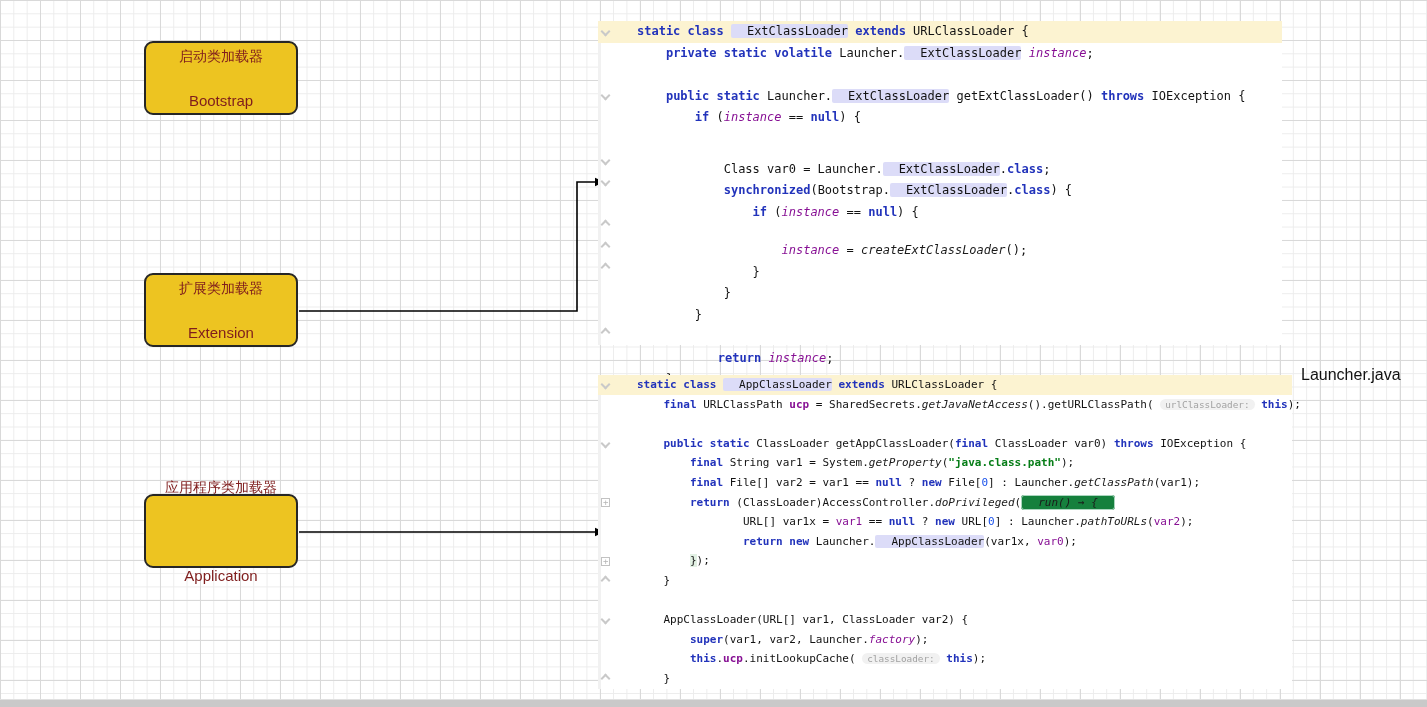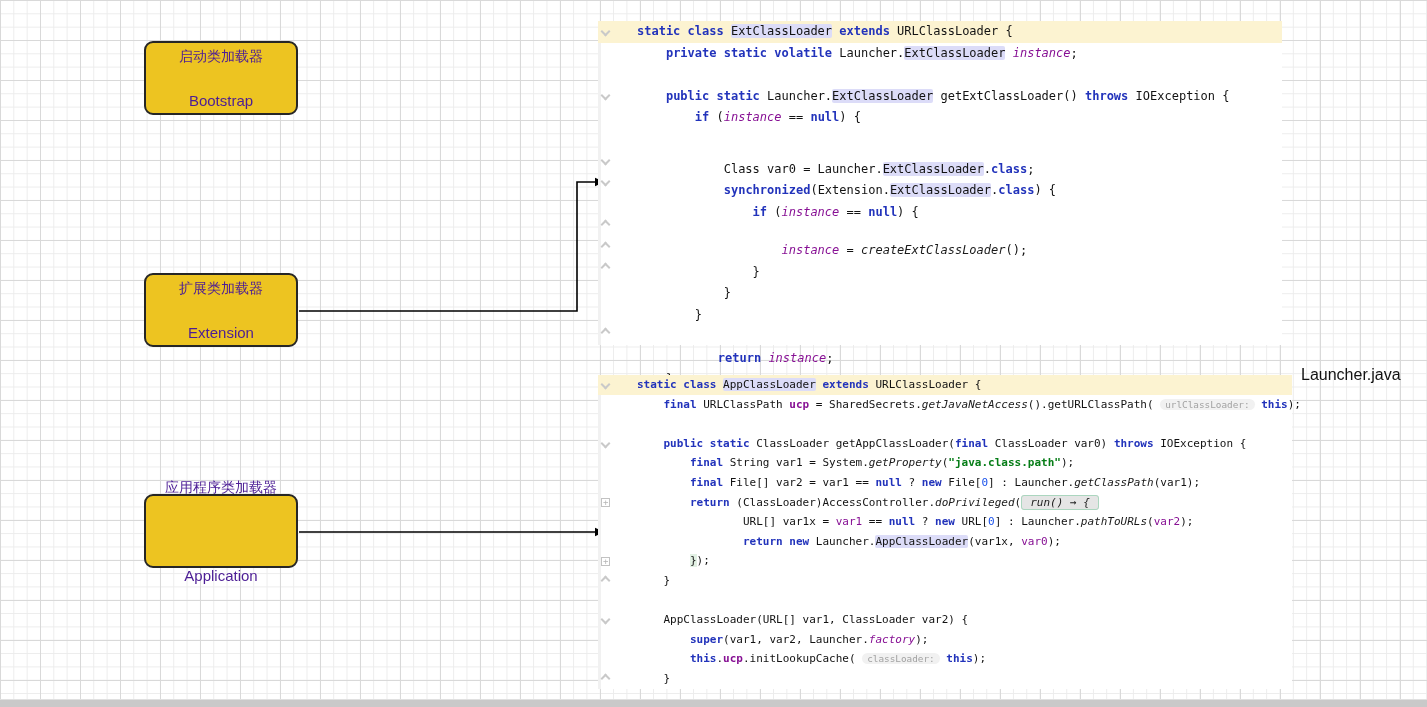--- a/index.html
+++ b/index.html
@@ -14,21 +14,21 @@
       linear-gradient(to right,#ececec 1px,transparent 1px),
       linear-gradient(to bottom,#ececec 1px,transparent 1px);
     background-size:40px 40px,40px 40px,13.33px 13.33px,13.33px 13.33px;
   }
 
   
   .node{
     position:absolute;width:154px;height:74px;
     background:#edc421;border:2px solid #262626;border-radius:9px;
     display:flex;flex-direction:column;align-items:center;justify-content:center;
-    box-sizing:border-box;color:#4c1d95;text-align:center;
+    box-sizing:border-box;color:#7f1d1d;text-align:center;
   }
   .node .zh{font-size:14px;line-height:20px;}
   .node .en{font-size:15px;line-height:21px;margin-top:24px;}
   .node-bootstrap{left:144px;top:41px;}
   .node-extension{left:144px;top:273px;}
   .node-application{left:144px;top:494px;gap:44px;}
 
   
   .connectors{position:absolute;left:0;top:0;width:1427px;height:707px;pointer-events:none;}
 
@@ -51,23 +51,23 @@
 
   
   .tk-kw{color:#2233bb;font-weight:600;}
   .tk-pl{color:#121212;}
   .tk-fld{color:#871094;font-style:italic;}
   .tk-fldb{color:#871094;font-weight:700;}
   .tk-sm{color:#1a1a1a;font-style:italic;}
   .tk-cap{color:#871094;}
   .tk-str{color:#067d17;font-weight:600;}
   .tk-num{color:#1750eb;}
-  .tk-hlt{background:#dcdcf8;color:#121212;border-radius:2px;}
+  .tk-hlt{background:#dcdcf8;color:#121212;border-radius:2px;padding-left:16px;}
   .tk-chip{background:#f1f1f1;color:#a2a2a2;border-radius:8px;padding:0 5px;font-size:0.85em;}
-  .tk-fold{background:#e5e5e5;border:1px solid #abd6bf;color:#1a1a1a;border-radius:3px;padding:0 8px;font-style:italic;}
+  .tk-fold{background:#15803d;border:1px solid #abd6bf;color:#1a1a1a;border-radius:3px;padding:0 16px;font-style:italic;}
   .tk-foldc{background:#e2f1e4;color:#1a1a1a;}
 
   
   .file-label{position:absolute;left:1301px;top:366px;font-size:16px;color:#111;}
   .hscrollbar{position:absolute;left:0;right:0;bottom:0;height:7px;background:#c9c9c9;border-top:1px solid #e0e0e0;}
 </style>
 </head>
 <body>
 
 <div class="canvas">
@@ -94,21 +94,21 @@
 
   <div class="code-block" style="left: 598px; top: 21px; width: 684px; height: 324px; font-size: 12px;">
     <div class="cb-edge"></div>
     <div class="cb-lines">
         <div class="cb-line hl" style="height: 21.5px; line-height: 21.5px;"><span class="tk-kw">static class </span><span class="tk-hlt">ExtClassLoader</span><span class="tk-kw"> extends </span><span class="tk-pl">URLClassLoader {</span></div>
         <div class="cb-line" style="height: 21.5px; line-height: 21.5px;"><span class="tk-pl">    </span><span class="tk-kw">private static volatile </span><span class="tk-pl">Launcher.</span><span class="tk-hlt">ExtClassLoader</span><span class="tk-pl"> </span><span class="tk-fld">instance</span><span class="tk-pl">;</span></div>
         <div class="cb-line" style="height: 21.5px; line-height: 21.5px;"></div>
         <div class="cb-line" style="height: 21.5px; line-height: 21.5px;"><span class="tk-pl">    </span><span class="tk-kw">public static </span><span class="tk-pl">Launcher.</span><span class="tk-hlt">ExtClassLoader</span><span class="tk-pl"> getExtClassLoader() </span><span class="tk-kw">throws</span><span class="tk-pl"> IOException {</span></div>
         <div class="cb-line" style="height: 21.5px; line-height: 21.5px;"><span class="tk-pl">        </span><span class="tk-kw">if</span><span class="tk-pl"> (</span><span class="tk-fld">instance</span><span class="tk-pl"> == </span><span class="tk-kw">null</span><span class="tk-pl">) {</span></div>
         <div class="cb-line" style="height: 21.5px; line-height: 21.5px; margin-top: 30px;"><span class="tk-pl">            Class var0 = Launcher.</span><span class="tk-hlt">ExtClassLoader</span><span class="tk-pl">.</span><span class="tk-kw">class</span><span class="tk-pl">;</span></div>
-        <div class="cb-line" style="height: 21.5px; line-height: 21.5px;"><span class="tk-pl">            </span><span class="tk-kw">synchronized</span><span class="tk-pl">(Extension.</span><span class="tk-hlt">ExtClassLoader</span><span class="tk-pl">.</span><span class="tk-kw">class</span><span class="tk-pl">) {</span></div>
+        <div class="cb-line" style="height: 21.5px; line-height: 21.5px;"><span class="tk-pl">            </span><span class="tk-kw">synchronized</span><span class="tk-pl">(Bootstrap.</span><span class="tk-hlt">ExtClassLoader</span><span class="tk-pl">.</span><span class="tk-kw">class</span><span class="tk-pl">) {</span></div>
         <div class="cb-line" style="height: 21.5px; line-height: 21.5px;"><span class="tk-pl">                </span><span class="tk-kw">if</span><span class="tk-pl"> (</span><span class="tk-fld">instance</span><span class="tk-pl"> == </span><span class="tk-kw">null</span><span class="tk-pl">) {</span></div>
         <div class="cb-line" style="height: 21.5px; line-height: 21.5px; margin-top: 17px;"><span class="tk-pl">                    </span><span class="tk-fld">instance</span><span class="tk-pl"> = </span><span class="tk-sm">createExtClassLoader</span><span class="tk-pl">();</span></div>
         <div class="cb-line" style="height: 21.5px; line-height: 21.5px;"><span class="tk-pl">                }</span></div>
         <div class="cb-line" style="height: 21.5px; line-height: 21.5px;"><span class="tk-pl">            }</span></div>
         <div class="cb-line" style="height: 21.5px; line-height: 21.5px;"><span class="tk-pl">        }</span></div>
         <div class="cb-line" style="height: 21.5px; line-height: 21.5px;"></div>
         <div class="cb-line" style="height: 21.5px; line-height: 21.5px; margin-left: 23px;"><span class="tk-pl">        </span><span class="tk-kw">return </span><span class="tk-fld">instance</span><span class="tk-pl">;</span></div>
         <div class="cb-line" style="height: 21.5px; line-height: 21.5px;"><span class="tk-pl">    }</span></div>
       </div>
     <div class="cb-gutter">

